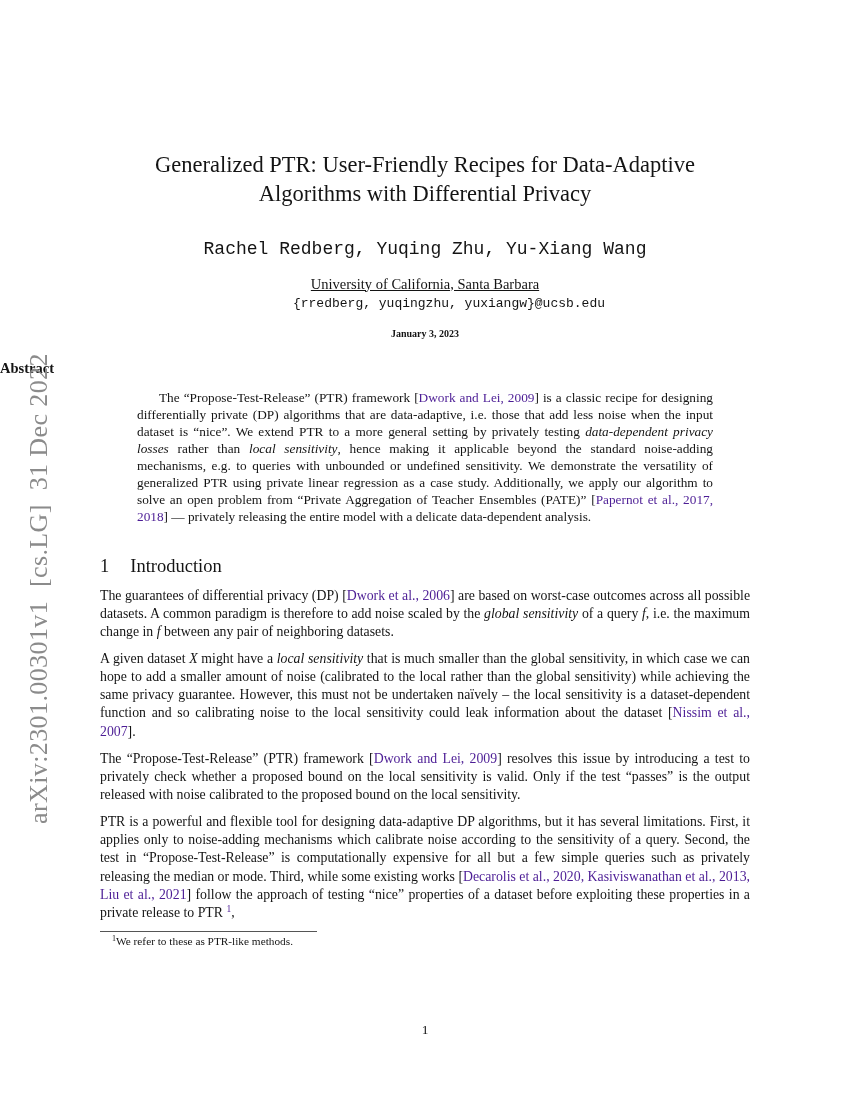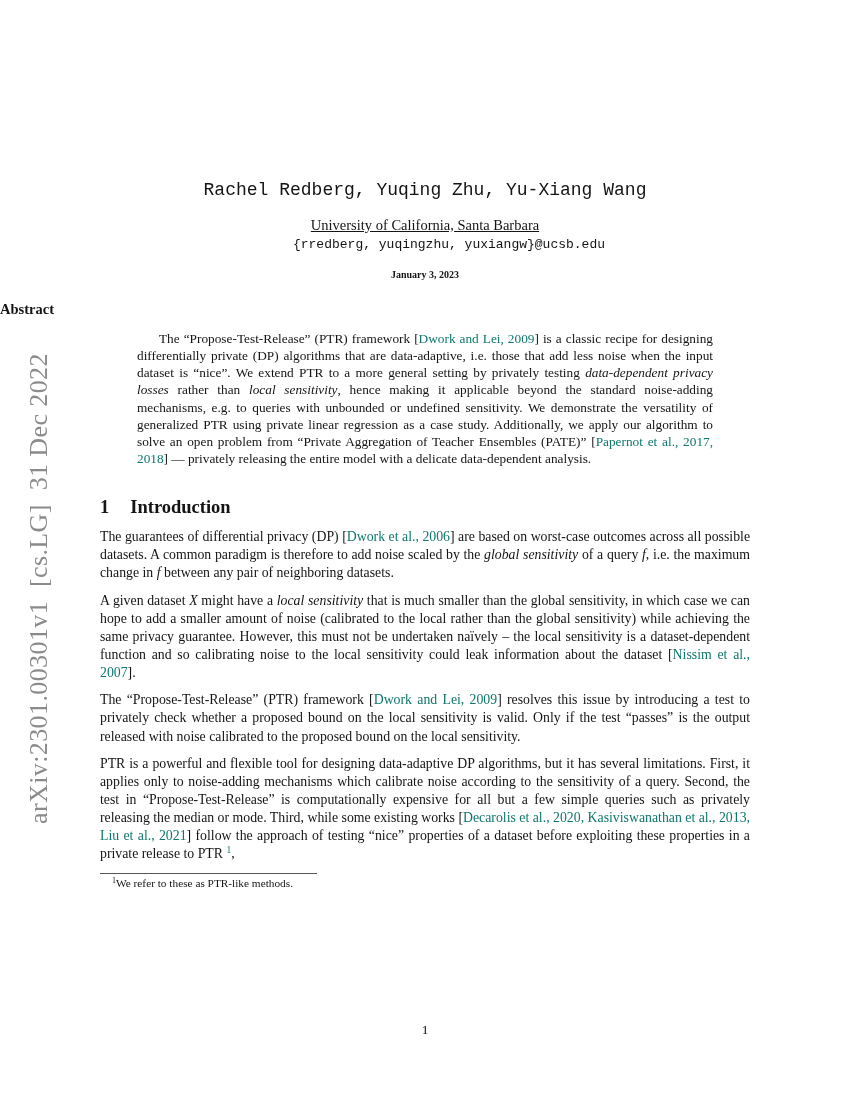--- a/index.html
+++ b/index.html
@@ -30,27 +30,27 @@
   .date { margin-top:17px; font-size:10px;font-weight:bold; }
 
   
   .abstract-head { margin-top:21px; text-align:left; font-weight:bold; font-size:14.5px; }
   .abstract-body {
     width:576px; margin:12px auto 0; text-align:justify;
     font-size:13.3px; line-height:1.29; text-indent:22px;
   }
 
   
-  .section-head { width:650px; margin:30px auto 0; font-size:18.5px; font-weight:bold; }
+  .section-head { width:650px; margin:30px auto 0; font-size:18.5px; font-weight:normal; }
   .section-num { display:inline-block; margin-right:21px; }
   .body-text { width:650px; margin:0 auto; }
   .body-par { text-align:justify; font-size:13.8px; line-height:1.315; margin-top:9px; }
   .body-par.first { margin-top:10px; }
 
-  .link { color:#0f766e; }
+  .link { color:#4c1d95; }
   .it { font-style:italic; }
   .math { font-style:italic; }
   .supref { font-size:9.5px; position:relative; top:-5px; }
 
   
   .footnote-block { width:650px; margin:9px auto 0; }
   .footnote-rule { width:217px; height:0; border-top:1px solid #555; }
   .footnote-text { margin-top:3px; font-size:11.3px; padding-left:12px; }
   .fn-marker { font-size:8px; position:relative; top:-4px; }
 
@@ -59,20 +59,21 @@
     position:absolute; top:1022px; left:0; width:100%;
     text-align:center; font-size:13.5px;
   }
 </style>
 </head>
 <body>
 
 <div class="watermark">arXiv:2301.00301v1  [cs.LG]  31 Dec 2022</div>
 
 <div class="front">
+  <h1 class="title"><span>Generalized PTR: User-Friendly Recipes for Data-Adaptive</span><br><span>Algorithms with Differential Privacy</span></h1>
   <div class="authors">Rachel Redberg, Yuqing Zhu, Yu-Xiang Wang</div>
   <div class="affil">University of California, Santa Barbara</div>
   <div class="email">{rredberg, yuqingzhu, yuxiangw}@ucsb.edu</div>
   <div class="date">January 3, 2023</div>
 </div>
 
 <div class="abstract-head">Abstract</div>
 <p class="abstract-body"><span>The “Propose-Test-Release” (PTR) framework [</span><span class="link">Dwork and Lei, 2009</span><span>] is a classic recipe for designing differentially private (DP) algorithms that are data-adaptive, i.e. those that add less noise when the input dataset is “nice”. We extend PTR to a more general setting by privately testing </span><span class="it">data-dependent privacy losses</span><span> rather than </span><span class="it">local sensitivity</span><span>, hence making it applicable beyond the standard noise-adding mechanisms, e.g. to queries with unbounded or undefined sensitivity. We demonstrate the versatility of generalized PTR using private linear regression as a case study. Additionally, we apply our algorithm to solve an open problem from “Private Aggregation of Teacher Ensembles (PATE)” [</span><span class="link">Papernot et al., 2017, </span><span class="link">2018</span><span>] — privately releasing the entire model with a delicate data-dependent analysis.</span></p>
 
 <h2 class="section-head"><span class="section-num">1</span><span>Introduction</span></h2>

